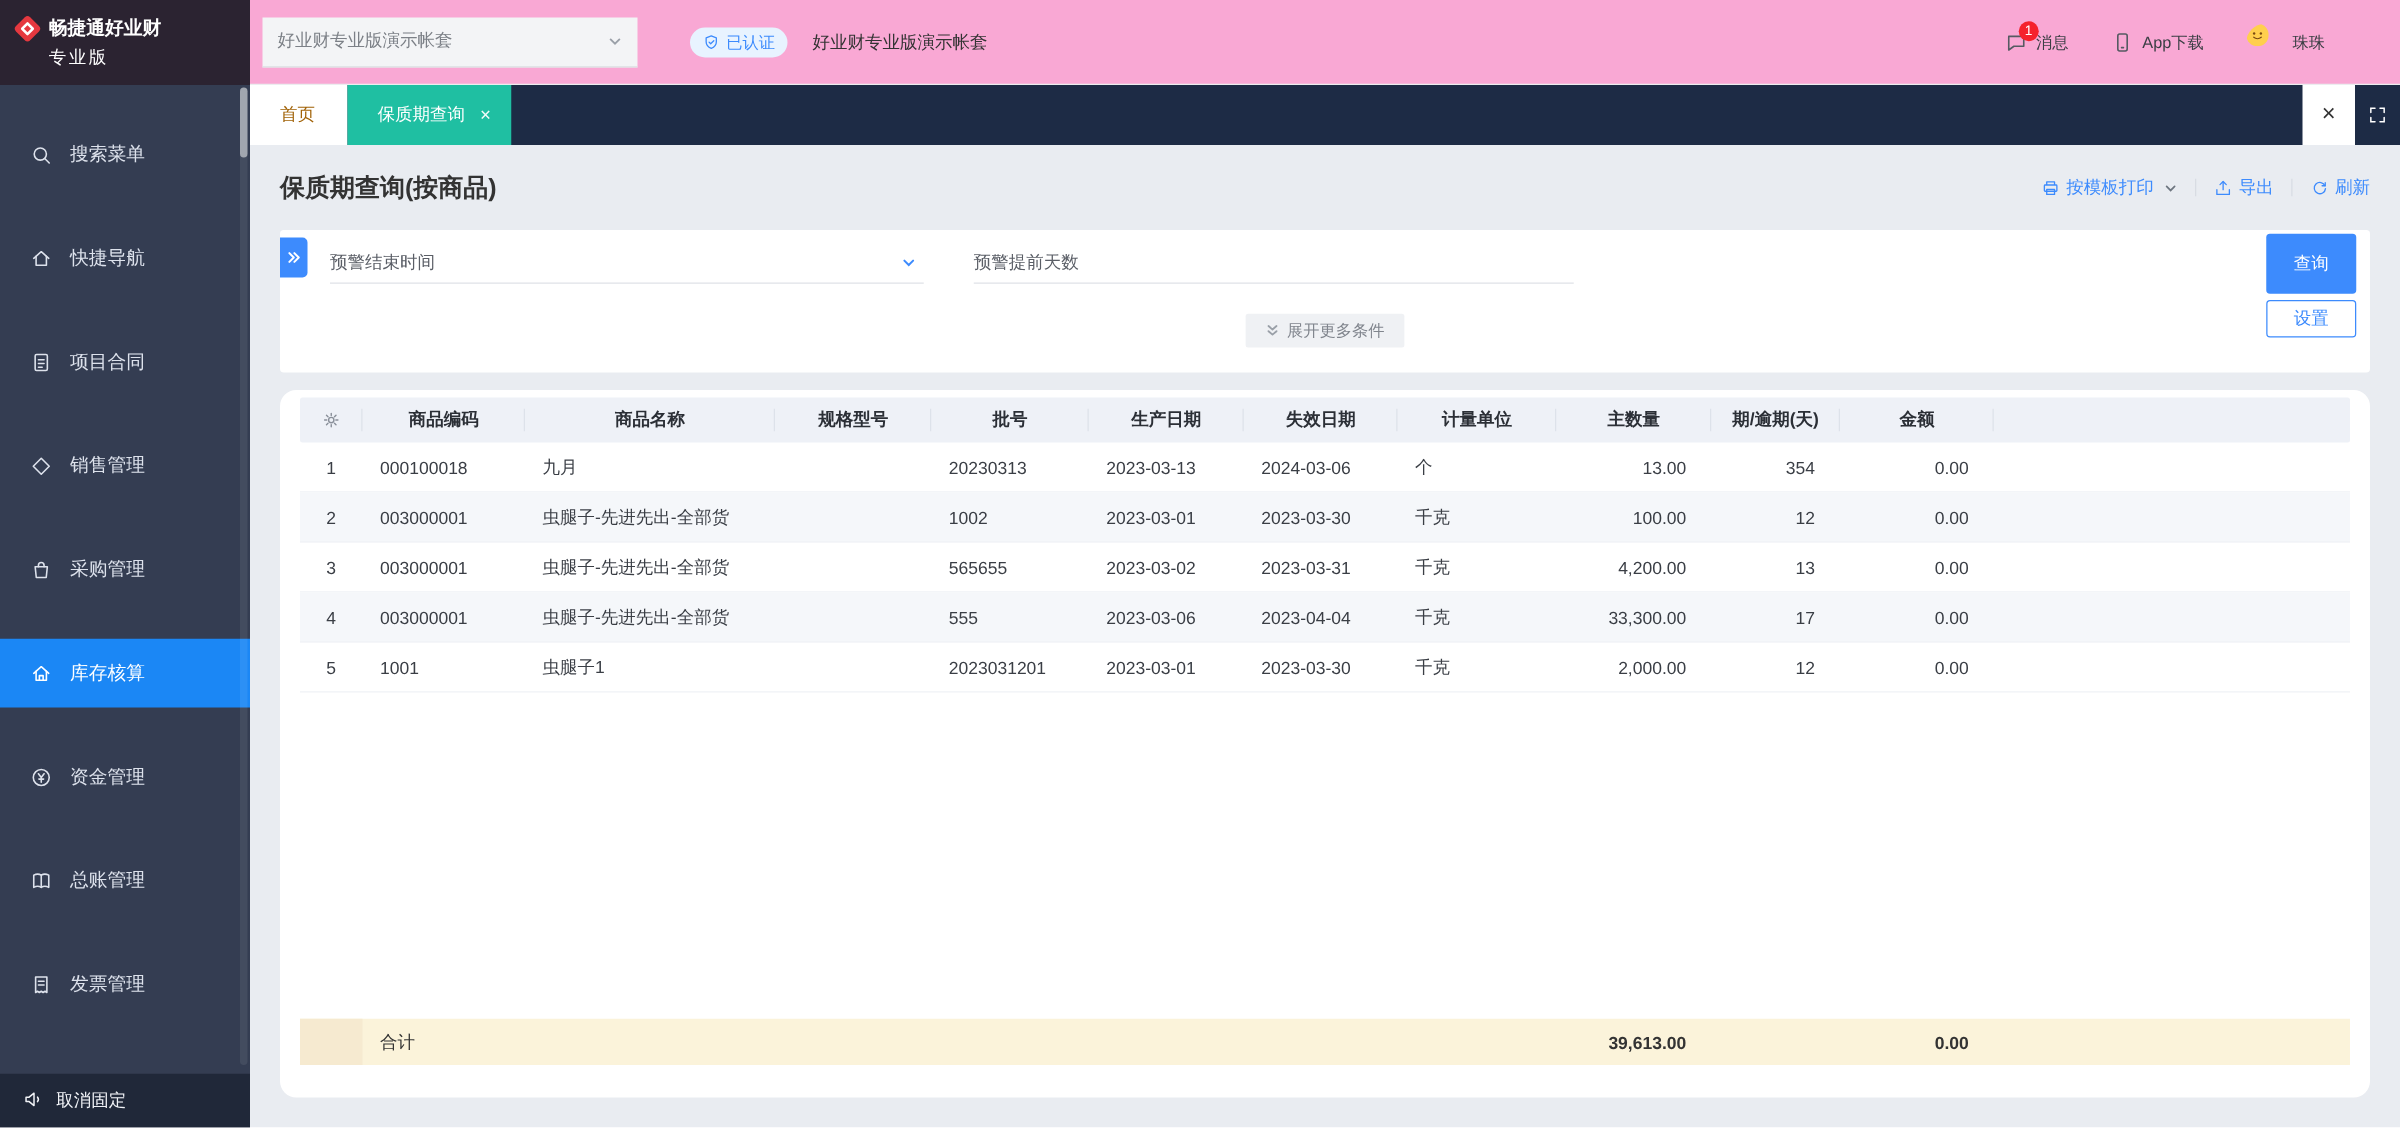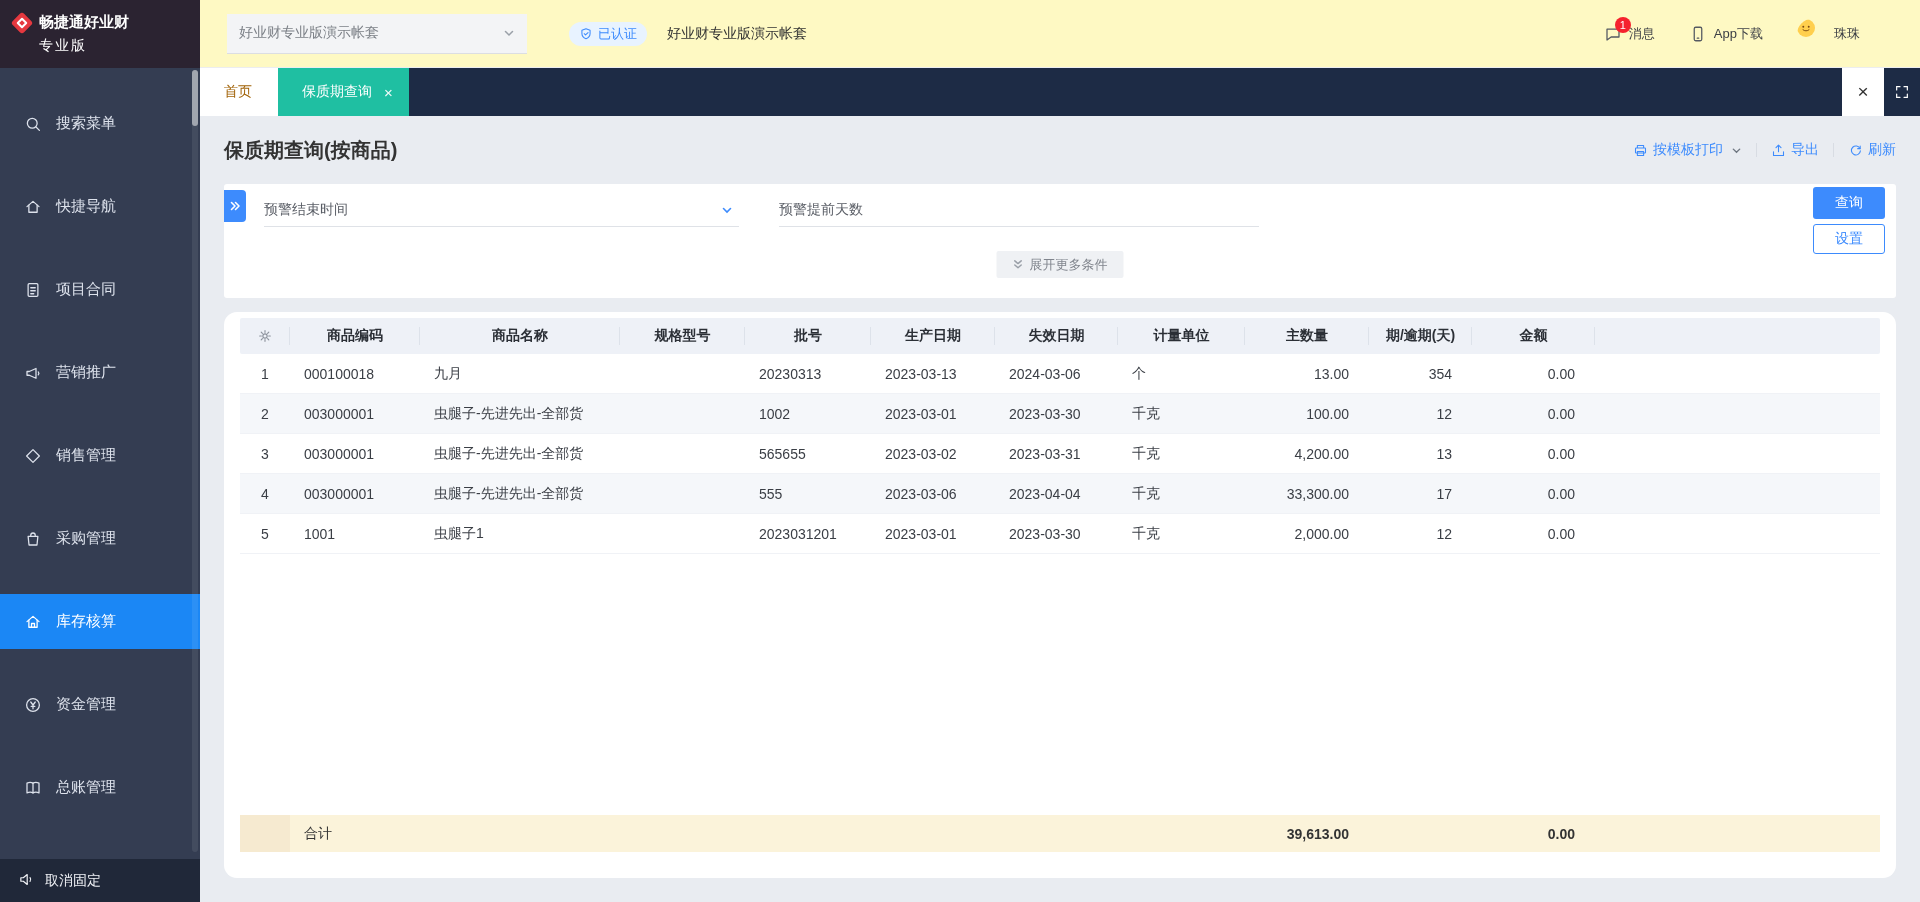--- a/index.html
+++ b/index.html
@@ -19,21 +19,21 @@
   .side-item.active { background:var(--sidebar-active,#1b87f5); color:#fff; }
   .side-icon svg { width:18px; height:18px; display:block; }
   .side-scrollbar { position:absolute; top:70px; right:2px; width:6px; bottom:50px; border-radius:3px; background:rgba(255,255,255,.08); }
   .side-thumb { width:6px; height:56px; border-radius:3px; background:rgba(255,255,255,.5); }
   .unpin { position:absolute; bottom:0; left:0; right:0; height:43px; background:var(--unpin-bg,#202839); display:flex; align-items:center; gap:10px; padding-left:18px; font-size:14px; color:#f0f2f6; cursor:pointer; }
   .unpin svg { width:17px; height:17px; }
 
   
   .main { flex:1; display:flex; flex-direction:column; height:100%; min-width:0; }
 
-  .topbar { height:68px; background:#fef9c3; border-bottom:1px solid #ecedef; display:flex; align-items:center; padding:0 60px 0 27px; flex:none; }
+  .topbar { height:68px; background:#f9a8d4; border-bottom:1px solid #ecedef; display:flex; align-items:center; padding:0 60px 0 10px; flex:none; }
   .account-select { width:300px; height:40px; background:#f3f4f6; border-bottom:1px solid #dcdee2; display:flex; align-items:center; justify-content:space-between; padding:0 12px; color:#7c8087; font-size:14px; cursor:pointer; margin-right:42px; }
   .account-select svg { width:12px; height:12px; color:#9aa0a8; }
   .certified { height:24px; padding:0 10px; background:#e8f3ff; border-radius:12px; display:flex; align-items:center; gap:5px; color:var(--accent-blue,#3d8bfd); font-size:13px; margin-right:20px; }
   .certified svg { width:14px; height:14px; }
   .account-title { font-size:14px; color:#333; }
   .topbar-right { margin-left:auto; display:flex; align-items:center; gap:34px; }
   .top-item { display:flex; align-items:center; gap:7px; font-size:13px; color:#3c3f45; cursor:pointer; }
   .top-item svg { width:18px; height:18px; color:#555a62; }
   .msg-wrap { position:relative; display:inline-flex; }
   .badge { position:absolute; top:-8px; right:-9px; min-width:16px; height:16px; border-radius:8px; background:var(--badge-red,#f5222d); color:#fff; font-size:11px; display:flex; align-items:center; justify-content:center; padding:0 4px; }
@@ -60,21 +60,21 @@
   .vdiv { width:1px; height:14px; background:#d8dce3; }
 
   .filter-card { position:relative; height:114px; background:#fff; border-radius:3px; }
   .collapse-tab { position:absolute; left:0; top:6px; width:22px; height:32px; background:var(--accent-blue,#3d8bfd); color:#fff; display:flex; align-items:center; justify-content:center; border-radius:0 4px 4px 0; cursor:pointer; }
   .collapse-tab svg { width:12px; height:12px; }
   .filter-row { display:flex; gap:40px; padding:9px 0 0 40px; }
   .filter-field { height:34px; display:flex; align-items:center; justify-content:space-between; border-bottom:1px solid #dfe2e7; color:#5a5e66; font-size:14px; cursor:pointer; }
   .filter-field svg { width:12px; height:12px; color:var(--accent-blue,#3d8bfd); margin-right:6px; }
   .f1 { width:470px; } .f2 { width:475px; } .f3 { width:480px; }
   .filter-buttons { position:absolute; right:11px; top:3px; display:flex; flex-direction:column; gap:5px; }
-  .btn-primary { width:72px; height:32px; background:var(--accent-blue,#3d8bfd); color:#fff; border:none; border-radius:3px; font-size:14px; cursor:pointer; font-family:inherit; }
+  .btn-primary { width:72px; height:48px; background:var(--accent-blue,#3d8bfd); color:#fff; border:none; border-radius:3px; font-size:14px; cursor:pointer; font-family:inherit; }
   .btn-outline { width:72px; height:30px; background:#fff; color:var(--accent-blue,#3d8bfd); border:1px solid var(--accent-blue,#3d8bfd); border-radius:3px; font-size:14px; cursor:pointer; font-family:Liberation Sans, sans-serif; }
   .expand-more { position:absolute; left:50%; transform:translateX(-50%); top:67px; height:27px; background:#eff1f4; border-radius:2px; display:flex; align-items:center; gap:6px; padding:0 16px; font-size:13px; color:#80858d; cursor:pointer; }
   .expand-more svg { width:11px; height:13px; color:#9aa0a8; }
 
   .table-card { margin-top:14px; height:566px; background:#fff; border-radius:13px; position:relative; padding:6px 16px 0; }
   .tbl-grid { display:grid; grid-template-columns:50px 130px 200px 125px 126px 124px 123px 127px 124px 103px 123px minmax(0,1fr); }
   .tbl-header { background:#eef1f7; height:36px; border-radius:2px; font-weight:bold; color:#2b2f36; font-size:14px; }
   .th { display:flex; align-items:center; justify-content:center; position:relative; }
   .th:not(:last-child)::after { content:""; position:absolute; right:0; top:9px; bottom:9px; width:1px; background:#dde2ea; }
   .th svg { width:16px; height:16px; color:#8a909a; }
@@ -124,29 +124,20 @@
             <svg viewBox="0 0 24 24" fill="none" stroke="currentColor" stroke-width="1.7" stroke-linecap="round" stroke-linejoin="round">
               <rect x="5.5" y="3.5" width="13" height="17" rx="1.5"></rect>
               <path d="M9 9h6M9 13h6M9 17h4"></path>
             </svg>
           </span>
           <span class="side-label">项目合同</span>
         </div>
         <div class="side-item">
           <span class="side-icon">
             <svg viewBox="0 0 24 24" fill="none" stroke="currentColor" stroke-width="1.7" stroke-linecap="round" stroke-linejoin="round">
-              <path d="M4 10v5h3l9 4V6L7 10H4z"></path>
-              <path d="M19 10.5a3 3 0 010 4"></path>
-            </svg>
-          </span>
-          <span class="side-label">营销推广</span>
-        </div>
-        <div class="side-item">
-          <span class="side-icon">
-            <svg viewBox="0 0 24 24" fill="none" stroke="currentColor" stroke-width="1.7" stroke-linecap="round" stroke-linejoin="round">
               <path d="M12 3.5L20.5 12 12 20.5 3.5 12z"></path>
             </svg>
           </span>
           <span class="side-label">销售管理</span>
         </div>
         <div class="side-item">
           <span class="side-icon">
             <svg viewBox="0 0 24 24" fill="none" stroke="currentColor" stroke-width="1.7" stroke-linecap="round" stroke-linejoin="round">
               <path d="M5.5 8.5h13L17.3 20H6.7z"></path>
               <path d="M9 8.5V7a3 3 0 016 0v1.5"></path>

